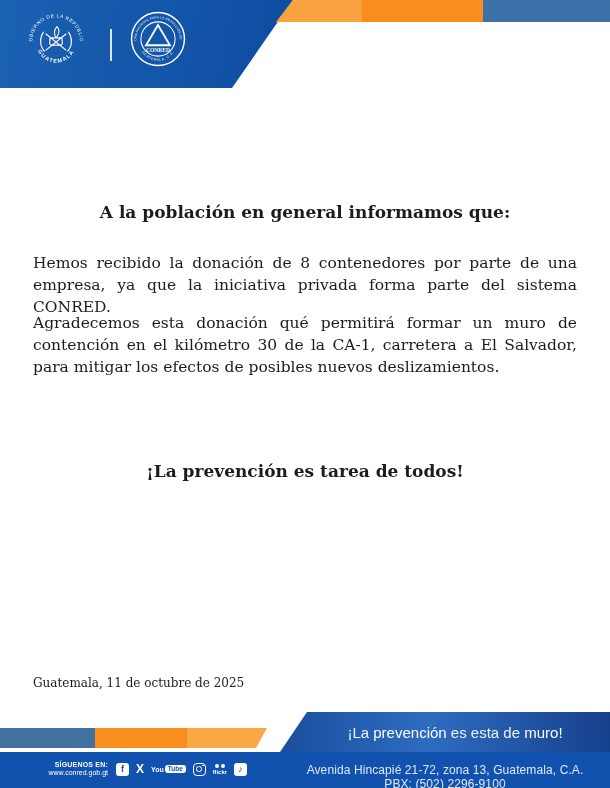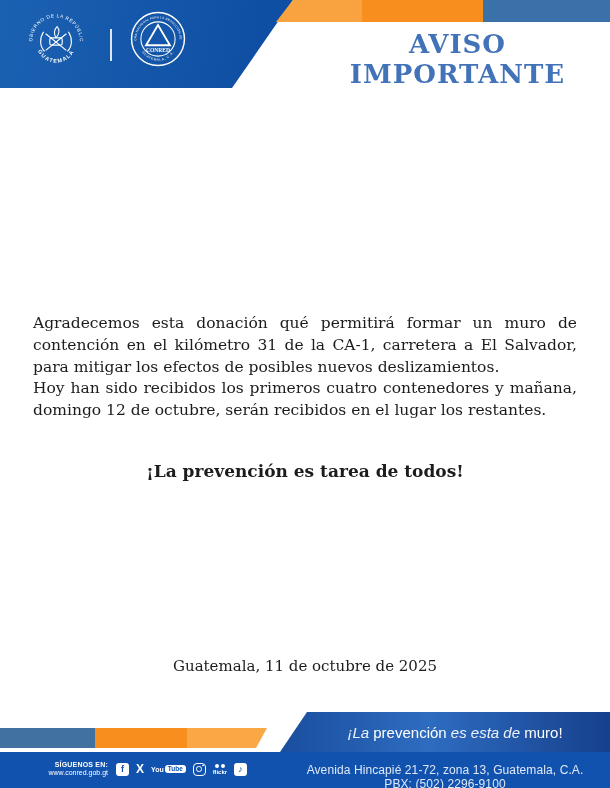--- a/index.html
+++ b/index.html
@@ -39,39 +39,39 @@
     font-size:15.5px;line-height:22px;text-align:justify;text-align-last:left;
   }
   .par-1{top:252px;}
   .par-2{top:312px;}
   .par-3{top:377px;}
   .doc-slogan{
     position:absolute;left:33px;top:461px;width:544px;text-align:center;
     font-size:17px;font-weight:bold;
   }
   .doc-date{
-    position:absolute;left:33px;top:657px;width:544px;text-align:center;
-    font-size:15px;
+    position:absolute;left:33px;top:676px;width:544px;text-align:left;
+    font-size:12px;
   }
 
   
   .fstripe{position:absolute;top:728px;height:20px;}
   .fstripe-blue{left:0;width:95px;background:#40719f;}
   .fstripe-orange{left:95px;width:92px;background:#f78e1e;}
   .fstripe-light{left:187px;width:80px;background:#faa845;clip-path:polygon(0 0,100% 0,calc(100% - 11px) 100%,0 100%);}
 
   .footer-banner{
     position:absolute;left:280px;top:712px;width:330px;height:40px;
     background:linear-gradient(to right,#1a4e9e 0%,#2e6cc0 45%,#16408c 100%);
     clip-path:polygon(27px 0,100% 0,100% 100%,0 100%);
     display:flex;align-items:center;justify-content:center;
     font-family:"Liberation Sans", sans-serif;color:#ffffff;font-size:15px;
     padding-left:20px;box-sizing:border-box;
   }
-  .footer-banner .light{font-weight:normal;opacity:.92;font-style:italic;}
+  .footer-banner .light{font-weight:normal;opacity:.92;}
   .footer-banner .heavy{font-weight:normal;}
 
   .footer-band{
     position:absolute;left:0;top:752px;width:610px;height:36px;background:#1152af;
     font-family:"Liberation Sans", sans-serif;color:#ffffff;
   }
   .follow-block{
     position:absolute;left:28px;top:9px;width:80px;text-align:right;line-height:8px;
   }
   .follow-title{font-size:7px;font-weight:bold;letter-spacing:.2px;}
@@ -146,24 +146,24 @@
       </text>
       <path d="M 27,13.5 L 15.5,33 L 38.5,33 Z" stroke="#ffffff" stroke-width="1.8" fill="none"></path>
       <text x="27" y="39.5" text-anchor="middle" fill="#ffffff" font-size="5.4" font-weight="bold" font-family="Liberation Serif, serif">CONRED</text>
     </svg>
   </div>
 
   <div class="top-strip strip-light"></div>
   <div class="top-strip strip-dark"></div>
   <div class="top-strip strip-blue"></div>
 
-  <div class="aviso-title">AVISO IMPORTANTE</div>
-
-  <p class="doc-par par-2">Agradecemos esta donación qué permitirá formar un muro de contención en el kilómetro 31 de la CA-1, carretera a El Salvador, para mitigar los efectos de posibles nuevos deslizamientos.</p>
-  <p class="doc-par par-3">Hoy han sido recibidos los primeros cuatro contenedores y mañana, domingo 12 de octubre, serán recibidos en el lugar los restantes.</p>
+
+  <div class="doc-heading">A la población en general informamos que:</div>
+  <p class="doc-par par-1">Hemos recibido la donación de 8 contenedores por parte de una empresa, ya que la iniciativa privada forma parte del sistema CONRED.</p>
+  <p class="doc-par par-2">Agradecemos esta donación qué permitirá formar un muro de contención en el kilómetro 30 de la CA-1, carretera a El Salvador, para mitigar los efectos de posibles nuevos deslizamientos.</p>
   <div class="doc-slogan">¡La prevención es tarea de todos!</div>
   <div class="doc-date">Guatemala, 11 de octubre de 2025</div>
 
   <div class="fstripe fstripe-blue"></div>
   <div class="fstripe fstripe-orange"></div>
   <div class="fstripe fstripe-light"></div>
 
   <div class="footer-banner">
     <span><span class="light">¡La </span><span class="heavy">prevención</span><span class="light"> es esta de </span><span class="heavy">muro!</span></span>
   </div>

